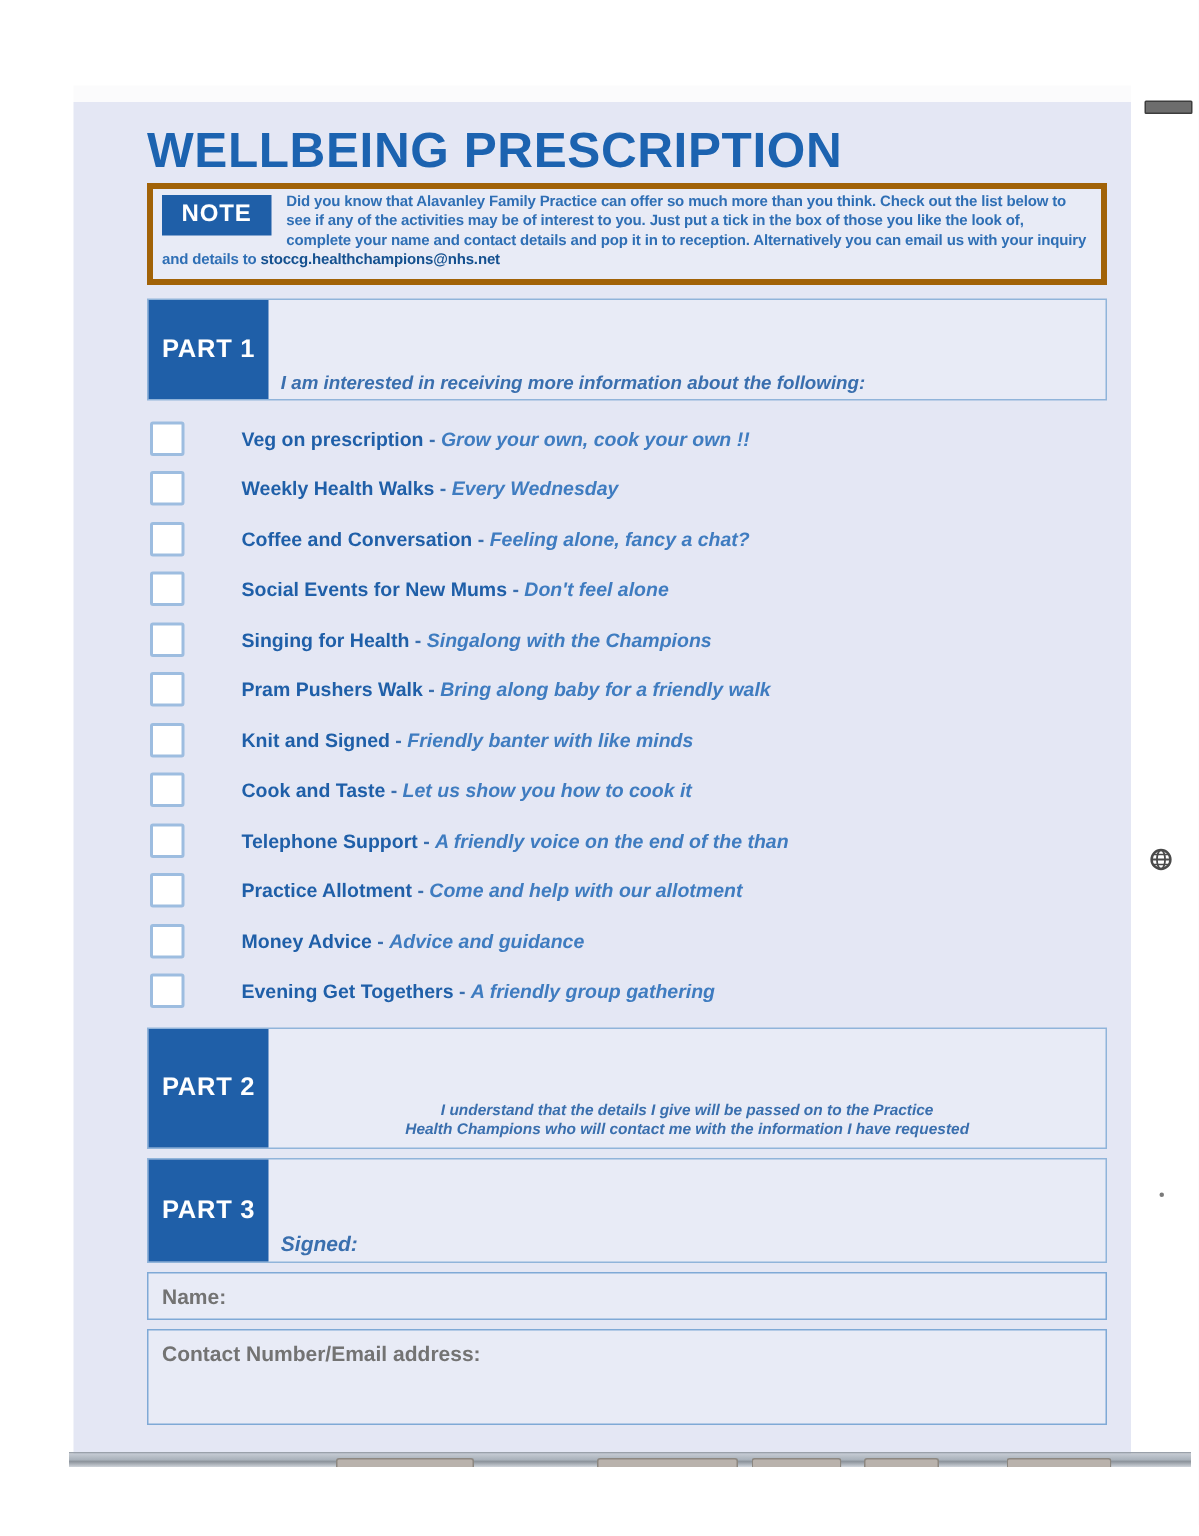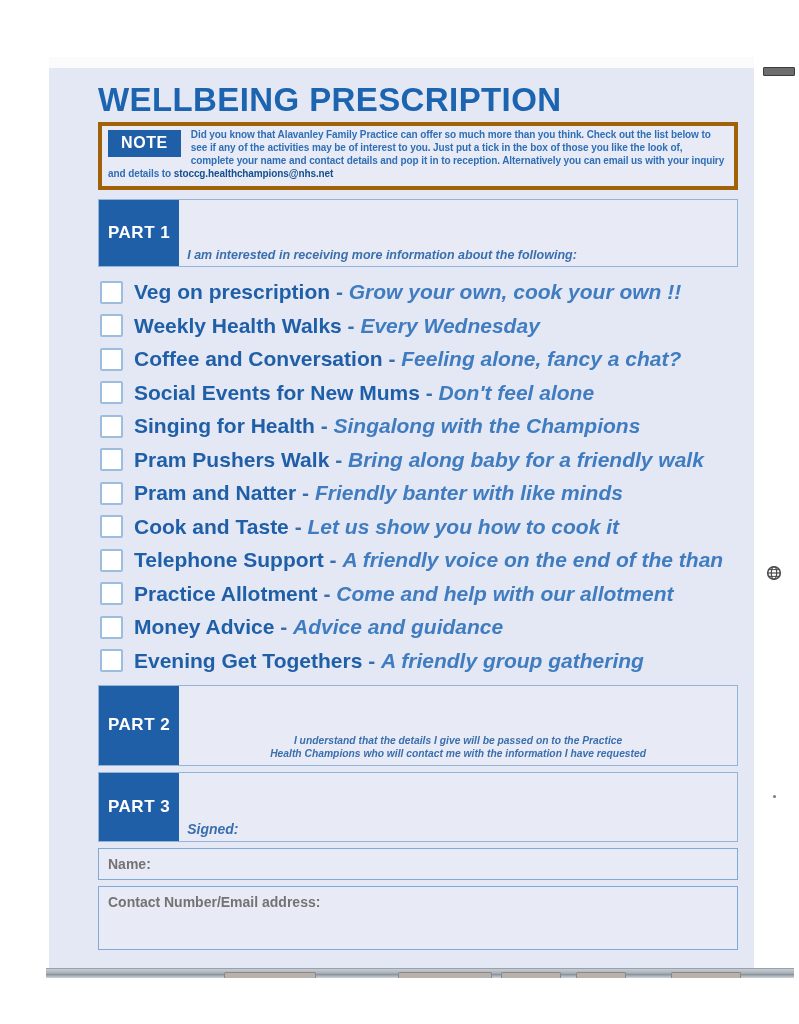--- a/index.html
+++ b/index.html
@@ -182,22 +182,22 @@
   .checkbox {
     flex: 0 0 auto;
     width: 19px;
     height: 19px;
     background: #ffffff;
     border: 2px solid #9dbde0;
     border-radius: 2px;
     margin-left: 2px;
   }
   .activity-label {
-    margin-left: 11px;
-    font-size: 21px;
+    margin-left: 38px;
+    font-size: 13px;
     white-space: nowrap;
     color: #2a6bb0;
   }
   .activity-label .name {
     font-weight: bold;
     color: #1f5fa8;
   }
   .activity-label .dash {
     font-weight: bold;
     color: #3a6fae;
@@ -277,21 +277,21 @@
           <div class="activity-row">
             <div class="checkbox"></div>
             <div class="activity-label"><span class="name">Singing for Health</span><span class="dash"> - </span><span class="desc">Singalong with the Champions</span></div>
           </div>
           <div class="activity-row">
             <div class="checkbox"></div>
             <div class="activity-label"><span class="name">Pram Pushers Walk</span><span class="dash"> - </span><span class="desc">Bring along baby for a friendly walk</span></div>
           </div>
           <div class="activity-row">
             <div class="checkbox"></div>
-            <div class="activity-label"><span class="name">Pram and Natter</span><span class="dash"> - </span><span class="desc">Friendly banter with like minds</span></div>
+            <div class="activity-label"><span class="name">Knit and Signed</span><span class="dash"> - </span><span class="desc">Friendly banter with like minds</span></div>
           </div>
           <div class="activity-row">
             <div class="checkbox"></div>
             <div class="activity-label"><span class="name">Cook and Taste</span><span class="dash"> - </span><span class="desc">Let us show you how to cook it</span></div>
           </div>
           <div class="activity-row">
             <div class="checkbox"></div>
             <div class="activity-label"><span class="name">Telephone Support</span><span class="dash"> - </span><span class="desc">A friendly voice on the end of the than</span></div>
           </div>
           <div class="activity-row">

